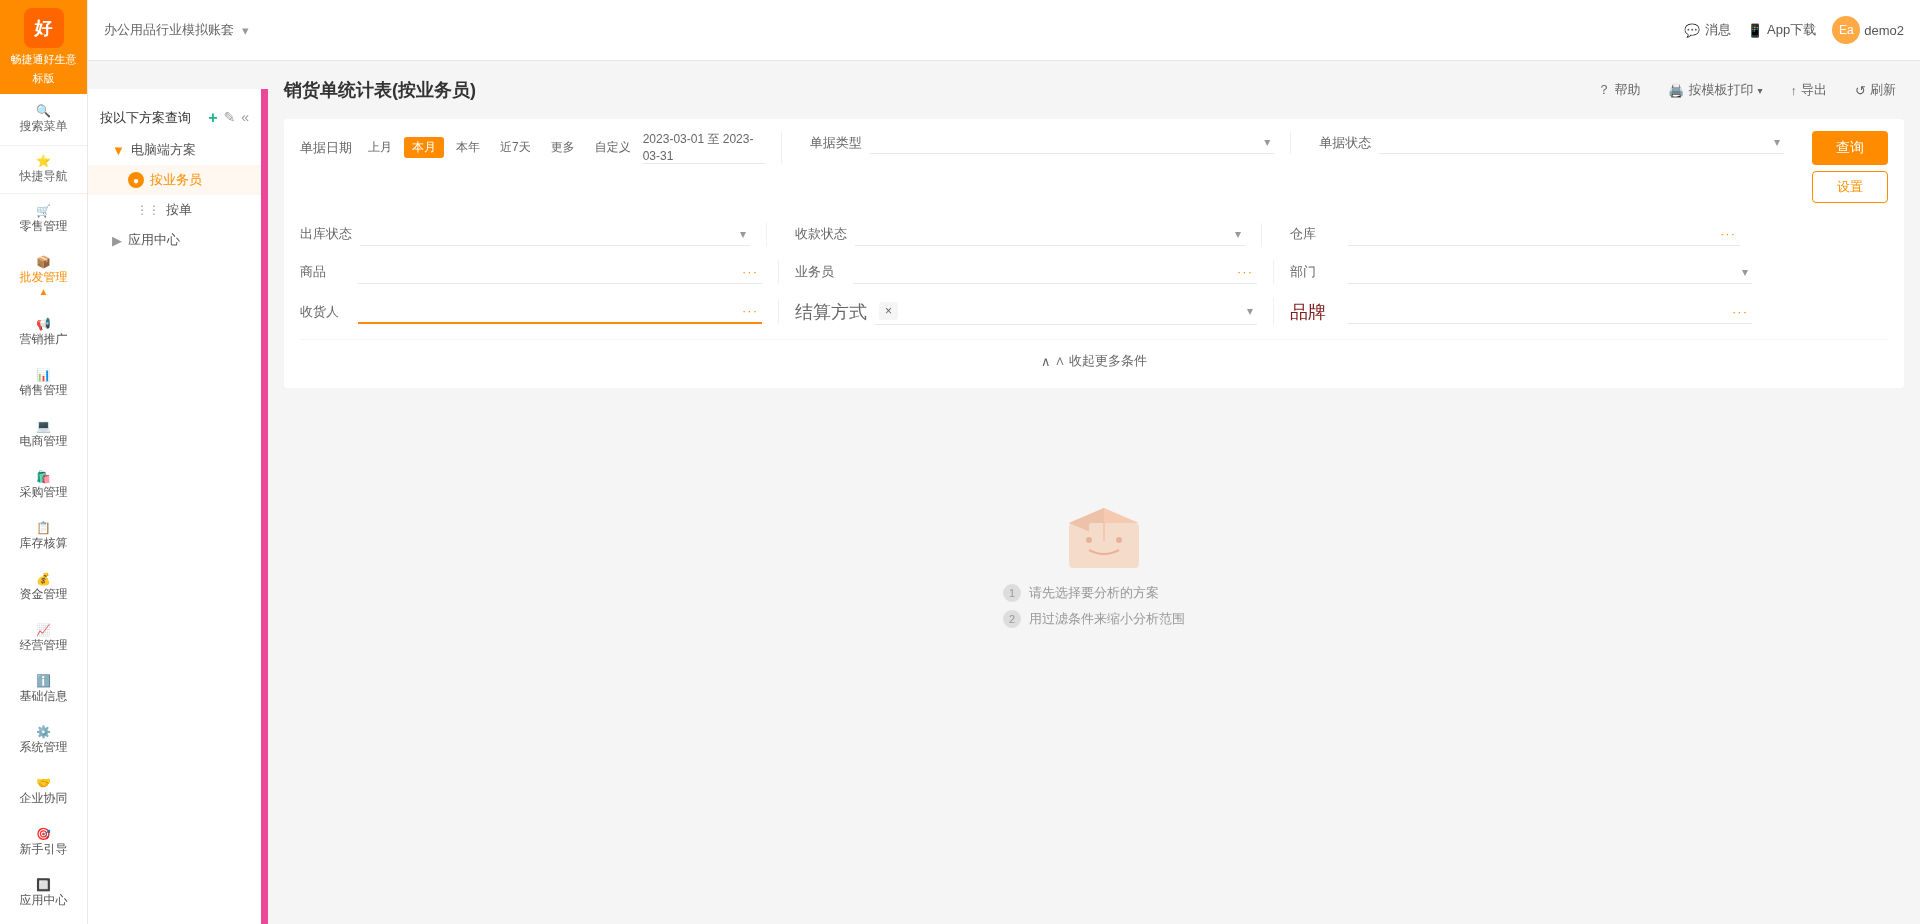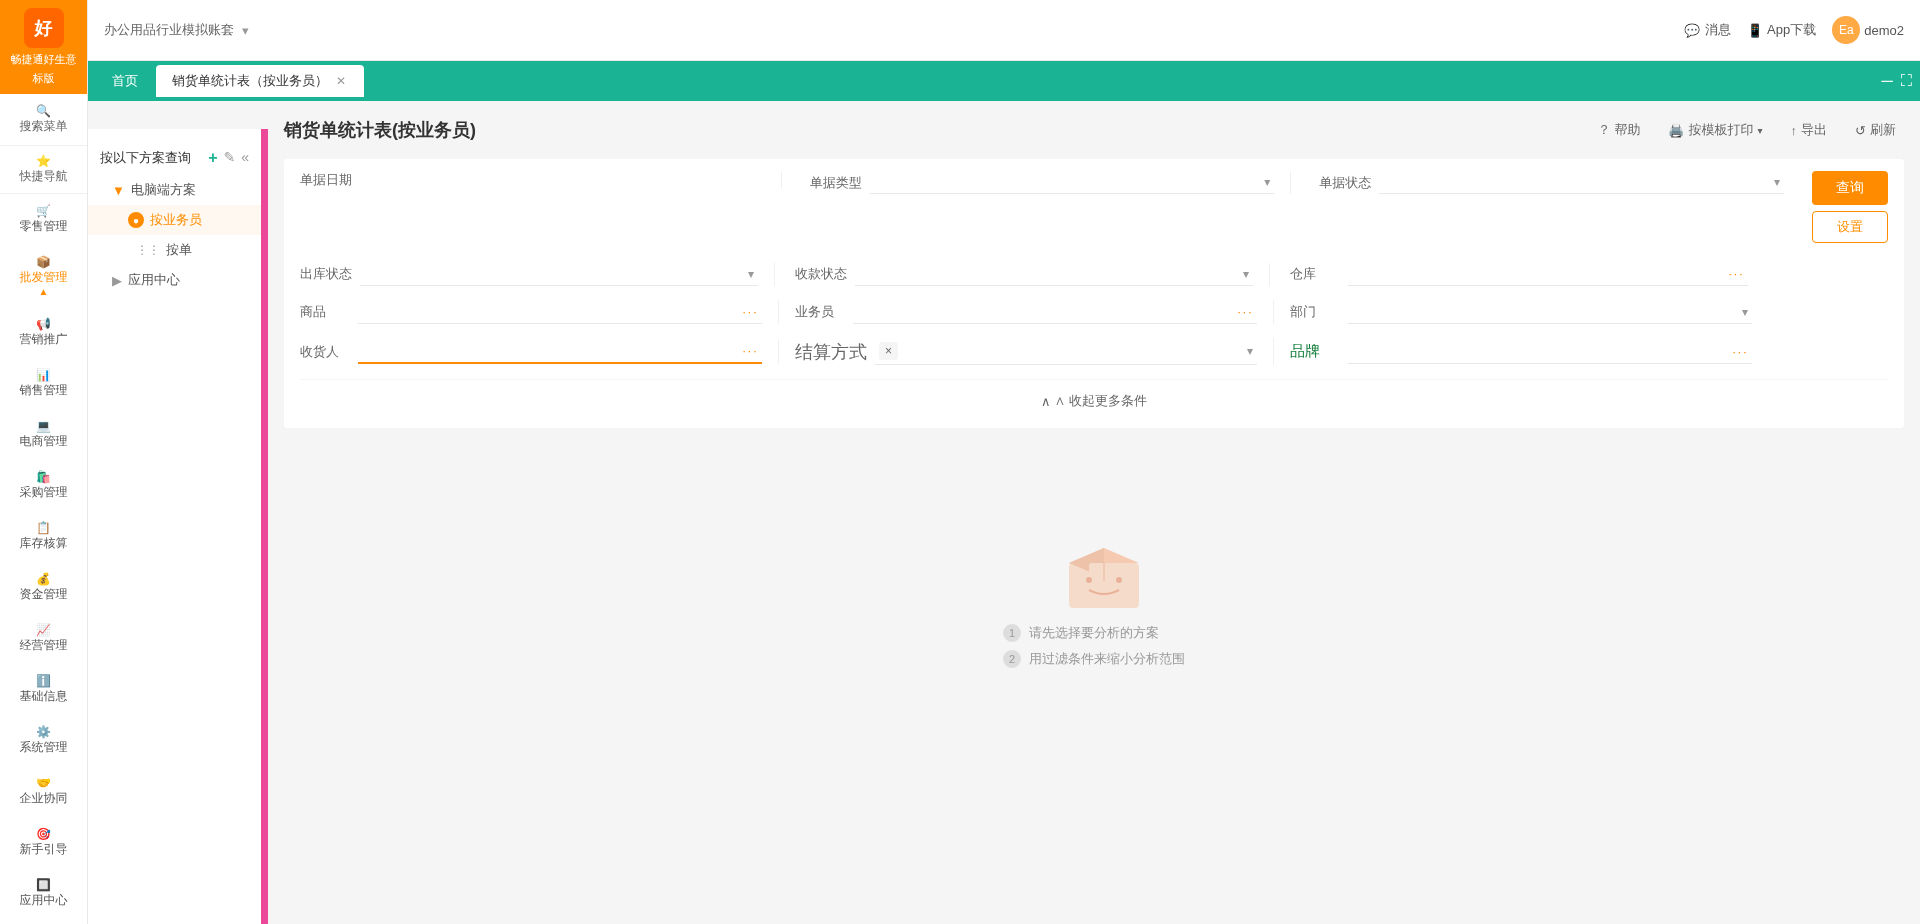--- a/index.html
+++ b/index.html
@@ -174,33 +174,20 @@
         <span>📱</span>
         <span>App下载</span>
       </div>
       <div class="topbar-action">
         <div class="avatar">Ea</div>
         <span>demo2</span>
       </div>
     </div>
   </div>
 
-  <div class="tabbar">
-    <div class="tab">
-      <span class="tab-home">首页</span>
-    </div>
-    <div class="tab active">
-      <span>销货单统计表（按业务员）</span>
-      <span class="tab-close">✕</span>
-    </div>
-    <div class="tabbar-expand" style="display:flex;gap:8px;align-items:center;">
-      <span style="cursor:pointer">─</span>
-      <span style="cursor:pointer">⛶</span>
-    </div>
-  </div>
 
   <div class="content">
 
     <div class="left-panel">
       <div class="left-panel-header">
         <span class="left-panel-header-title">按以下方案查询</span>
         <div class="left-panel-actions">
           <span style="color:#1ab394;font-size:16px;font-weight:bold">+</span>
           <span>✎</span>
           <span>«</span>
@@ -248,20 +235,31 @@
             <span>刷新</span>
           </div>
         </div>
       </div>
 
       <div class="filter-section">
 
         <div style="display:flex;align-items:flex-start;margin-bottom:14px;gap:12px;">
           <div style="flex:1;display:flex;align-items:center;gap:8px;padding-right:16px;border-right:1px solid #f0f0f0;">
             <span style="color:#666;font-size:13px;white-space:nowrap;min-width:50px;">单据日期</span>
+            <div style="flex:1;display:flex;align-items:center;gap:4px;flex-wrap:wrap;">
+              <span class="date-btn">上月</span>
+              <span class="date-btn active">本月</span>
+              <span class="date-btn">本年</span>
+              <span class="date-btn">近7天</span>
+              <span class="date-btn">更多</span>
+              <span class="date-btn">自定义</span>
+              <div style="border-bottom:1px solid #e8e8e8;flex:1;min-width:80px;">
+                <span style="color:#666;font-size:12px;">2023-03-01 至 2023-03-31</span>
+              </div>
+            </div>
           </div>
           <div style="flex:1;display:flex;align-items:center;gap:8px;padding:0 16px;border-right:1px solid #f0f0f0;">
             <span style="color:#666;font-size:13px;white-space:nowrap;min-width:50px;">单据类型</span>
             <div style="flex:1;display:flex;align-items:center;justify-content:space-between;border-bottom:1px solid #e8e8e8;padding:4px;">
               <span style="color:#ccc;font-size:13px;"></span>
               <span style="color:#999;font-size:12px;">▾</span>
             </div>
           </div>
           <div style="flex:1;display:flex;align-items:center;gap:8px;padding-left:16px;">
             <span style="color:#666;font-size:13px;white-space:nowrap;min-width:50px;">单据状态</span>
@@ -269,21 +267,21 @@
               <span style="color:#ccc;font-size:13px;"></span>
               <span style="color:#999;font-size:12px;">▾</span>
             </div>
           </div>
           <div style="display:flex;flex-direction:column;gap:6px;margin-left:16px;">
             <button class="btn-primary">查询</button>
             <button class="btn-secondary">设置</button>
           </div>
         </div>
 
-        <div style="display:flex;align-items:center;margin-bottom:14px;gap:4px;margin-top:19px;">
+        <div style="display:flex;align-items:center;margin-bottom:14px;gap:12px;margin-top:19px;">
           <div style="flex:1;display:flex;align-items:center;gap:8px;padding-right:16px;border-right:1px solid #f0f0f0;">
             <span style="color:#666;font-size:13px;white-space:nowrap;min-width:50px;">出库状态</span>
             <div style="flex:1;display:flex;align-items:center;justify-content:space-between;border-bottom:1px solid #e8e8e8;padding:4px;">
               <span style="color:#ccc;"></span>
               <span style="color:#999;font-size:12px;">▾</span>
             </div>
           </div>
           <div style="flex:1;display:flex;align-items:center;gap:8px;padding:0 16px;border-right:1px solid #f0f0f0;">
             <span style="color:#666;font-size:13px;white-space:nowrap;min-width:50px;">收款状态</span>
             <div style="flex:1;display:flex;align-items:center;justify-content:space-between;border-bottom:1px solid #e8e8e8;padding:4px;">
@@ -338,21 +336,21 @@
             <span style="color:#666;font-size:18px;white-space:nowrap;min-width:50px;">结算方式</span>
             <div style="flex:1;display:flex;align-items:center;gap:6px;border-bottom:1px solid #e8e8e8;padding:4px;">
               <div class="tag-close">
                 <span>×</span>
               </div>
               <span style="flex:1;"></span>
               <span style="color:#999;font-size:12px;">▾</span>
             </div>
           </div>
           <div style="flex:1;display:flex;align-items:center;gap:8px;padding-left:16px;">
-            <span style="color:#15803d;font-size:15px;white-space:nowrap;min-width:50px;">品牌</span>
+            <span style="color:#7f1d1d;font-size:18px;white-space:nowrap;min-width:50px;">品牌</span>
             <div style="flex:1;display:flex;align-items:center;justify-content:space-between;border-bottom:1px solid #e8e8e8;padding:4px;">
               <span style="color:#ccc;"></span>
               <span style="color:#ff8c00;letter-spacing:1px;">···</span>
             </div>
           </div>
           <div style="width:120px;margin-left:16px;"></div>
         </div>
 
         <div style="display:flex;justify-content:center;padding-top:6px;border-top:1px solid #f5f5f5;">
           <div class="filter-more-btn">

